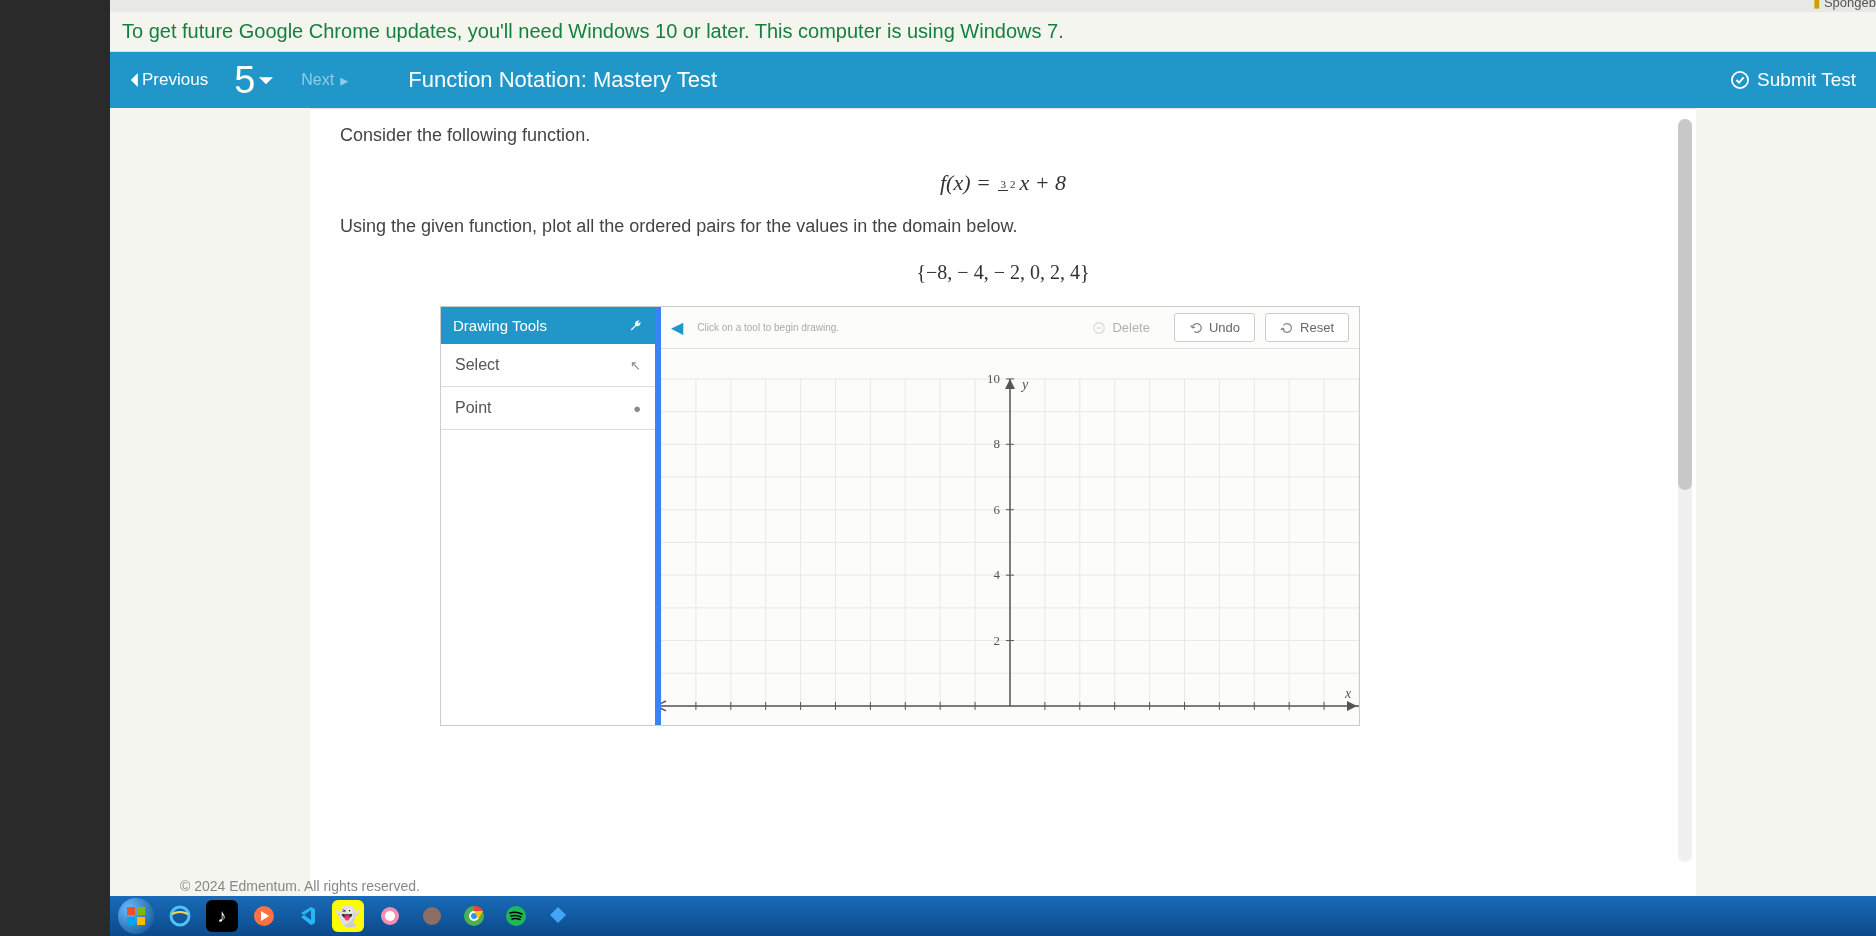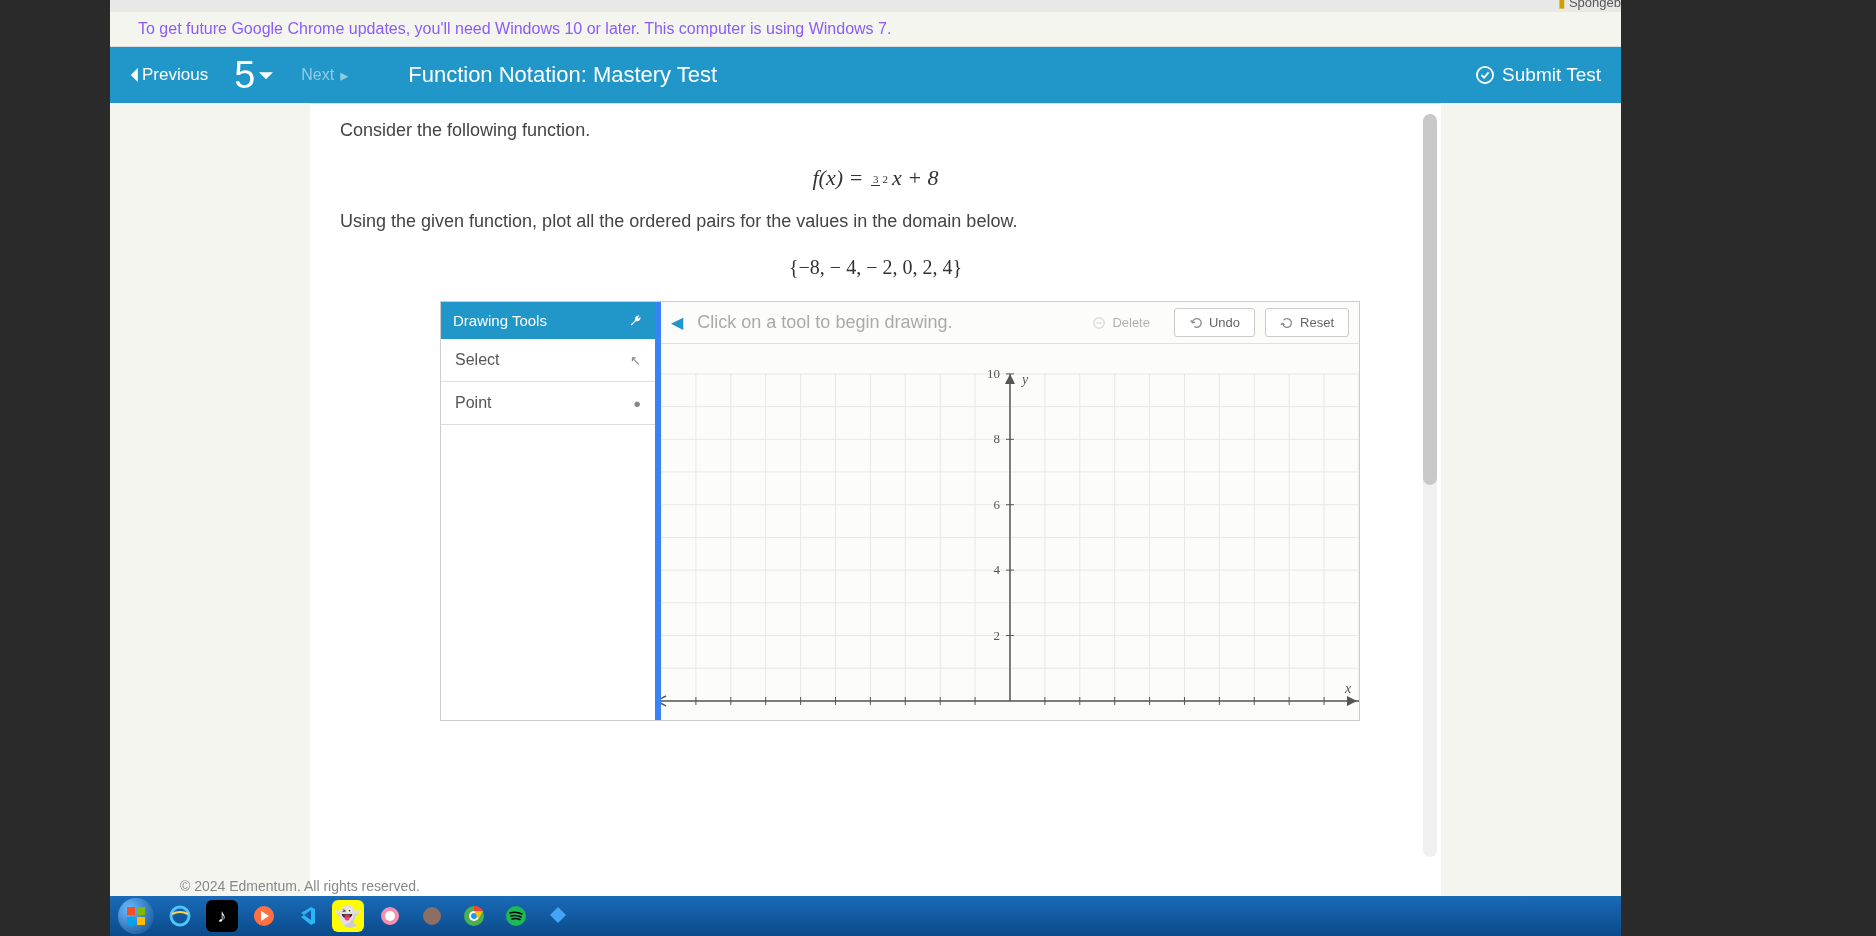--- a/index.html
+++ b/index.html
@@ -8,41 +8,41 @@
   background: #2a2a2a;
   width: 1876px;
   height: 936px;
   overflow: hidden;
   position: relative;
 }
 .screen-frame {
   position: absolute;
   left: 110px;
   top: 0;
-  width: 1511px;
+  width: 1766px;
   height: 936px;
   background: #f5f5f0;
 }
 .browser-top {
   height: 12px;
   background: #e8e8e6;
   position: relative;
 }
 .bookmark-right {
   position: absolute;
   right: 0;
   top: -5px;
   font-size: 13px;
   color: #555;
 }
 .update-banner {
   background: #f5f5f0;
-  padding: 8px 28px;
-  font-size: 16px;
-  color: #8b5cf6;
+  padding: 8px 12px;
+  font-size: 20px;
+  color: #15803d;
   border-bottom: 1px solid #ddd;
 }
 .app-header {
   background: #2196c9;
   height: 56px;
   display: flex;
   align-items: center;
   color: #fff;
   position: relative;
 }
@@ -189,21 +189,21 @@
   border-bottom: 1px solid #e0e0e0;
 }
 .collapse-arrow {
   color: #2196c9;
   font-size: 16px;
   cursor: pointer;
   margin-right: 4px;
 }
 .hint-text {
   color: #aaa;
-  font-size: 18px;
+  font-size: 10px;
   flex: 1;
 }
 .tb-btn {
   border: 1px solid #ccc;
   background: #fff;
   padding: 6px 14px;
   font-size: 13px;
   color: #666;
   border-radius: 3px;
   cursor: pointer;

